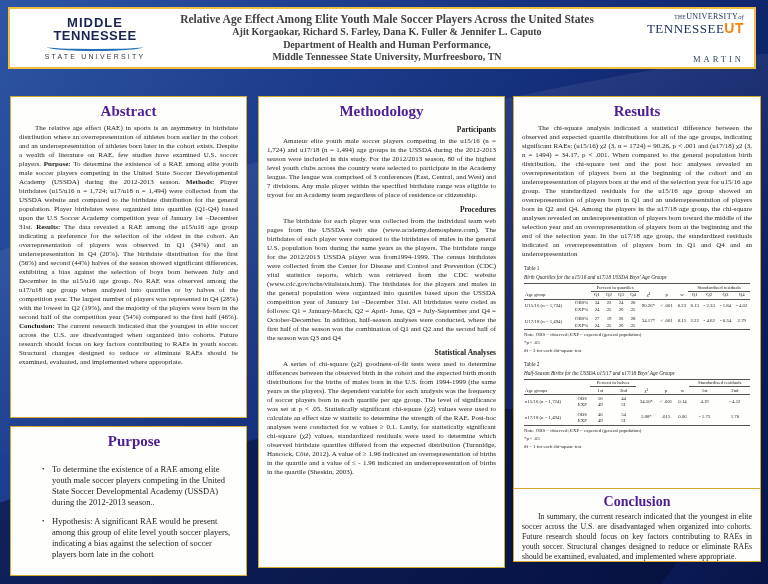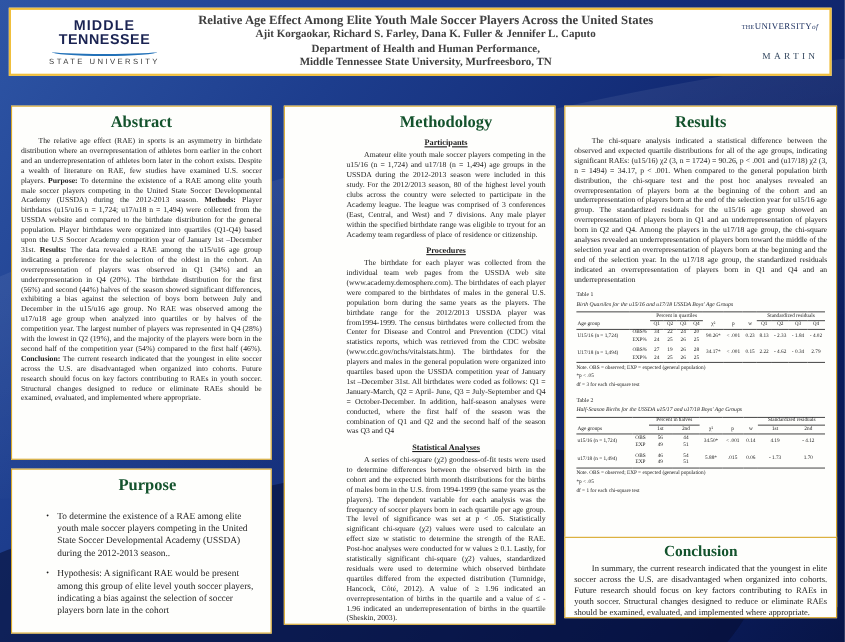--- a/index.html
+++ b/index.html
@@ -34,36 +34,36 @@
   .utm-l1{font-size:8px;letter-spacing:0.4px;}
   .utm-l1 .the{font-size:5.5px;}
   .utm-l1 .of{font-size:6.5px;font-style:italic;}
   .utm-l2{font-size:13px;letter-spacing:0.5px;}
   .utm-ut{color:#f5820b;font-weight:bold;font-size:14px;font-family:"Liberation Sans",sans-serif;}
   .utm-l3{font-size:8.5px;letter-spacing:3px;color:#33475f;margin-top:19px;}
 
   
   .panel{position:absolute;background:#fefefc;border:1.5px solid #d9a92c;box-sizing:border-box;
     color:#1b1b1b;overflow:hidden;}
-  .panel h2{margin:6px 0 4px 0;text-align:center;font-size:15px;font-weight:bold;color:#14532d;}
+  .panel h2{margin:6px 0 4px 0;text-align:center;font-size:15px;font-weight:bold;color:#4c1d95;}
   .panel .body{padding:0 8px;font-size:7px;line-height:9px;text-align:justify;}
   .panel .body p{margin:0 0 2px 0;text-indent:16px;}
   b.inb{font-weight:bold;}
 
   .p-abstract{left:10px;top:96px;width:237px;height:322px;}
   .p-purpose{left:10px;top:426px;width:237px;height:150px;padding-left:11px;}
-  .p-method{left:258px;top:96px;width:247px;height:472px;padding-left:48px;}
+  .p-method{left:258px;top:96px;width:247px;height:472px;}
   .p-results{left:513px;top:96px;width:248px;height:456px;}
   .p-conclusion{left:513px;top:488px;width:248px;height:74px;}
 
   .p-purpose ul{margin:14px 4px 0 10px;padding:0 6px 0 10px;list-style:none;}
   .p-purpose li{font-size:8.5px;line-height:11px;margin-bottom:8px;position:relative;padding-left:10px;text-align:left;}
   .p-purpose li::before{content:"•";position:absolute;left:0;top:0;font-size:7px;}
 
-  .sub-head{font-weight:bold;font-size:7.5px;margin:5px 0 3px 0;text-indent:0 !important;text-align:center;text-decoration:underline;}
+  .sub-head{font-weight:bold;font-size:7.5px;margin:5px 0 3px 0;text-indent:0 !important;text-align:right;}
 
   
   .tbl-wrap{padding:0 10px;margin-top:6px;}
   .tbl-caption{font-size:5.2px;margin-bottom:3px;}
   .tbl-title{font-size:5.2px;font-style:italic;margin-bottom:3px;}
   table.mini{width:100%;border-collapse:collapse;font-size:4.8px;line-height:1.2;color:#222;}
   table.mini th, table.mini td{font-weight:normal;text-align:center;padding:0.5px 1px;}
   table.mini th{font-weight:normal;}
   table.mini .lft{text-align:left;}
   .rt{border-top:0.7px solid #555;}
@@ -85,20 +85,21 @@
     <div class="mtsu-l3">STATE UNIVERSITY</div>
   </div>
   <div class="title-block">
     <div class="title-main">Relative Age Effect Among Elite Youth Male Soccer Players Across the United States</div>
     <div class="title-sub">Ajit Korgaokar, Richard S. Farley, Dana K. Fuller &amp; Jennifer L. Caputo</div>
     <div class="title-sub">Department of Health and Human Performance,</div>
     <div class="title-sub">Middle Tennessee State University, Murfreesboro, TN</div>
   </div>
   <div class="utm">
     <div class="utm-l1"><span class="the">THE</span><span>UNIVERSITY</span><span class="of">of</span></div>
+    <div class="utm-l2"><span>TENNESSEE</span><span class="utm-ut">UT</span></div>
     <div class="utm-l3">MARTIN</div>
   </div>
 </div>
 
 <div class="panel p-abstract">
   <h2>Abstract</h2>
   <div class="body">
     <p><span>The relative age effect (RAE) in sports is an asymmetry in birthdate distribution where an overrepresentation of athletes born earlier in the cohort and an underrepresentation of athletes born later in the cohort exists.  Despite a wealth of literature on RAE, few studies have examined U.S. soccer players. </span><b class="inb">Purpose:</b><span> To determine the existence of a RAE among elite youth male soccer players competing in the United State Soccer Developmental Academy (USSDA) during the 2012-2013 season.  </span><b class="inb">Methods:</b><span> Player birthdates (u15/u16 n = 1,724; u17/u18 n = 1,494) were collected from the USSDA website and compared to the birthdate distribution for the general population.  Player birthdates were organized into quartiles (Q1-Q4) based upon the U.S Soccer Academy competition year of January 1st –December 31st. </span><b class="inb">Results:</b><span> The data revealed a RAE among the u15/u16 age group indicating a preference for the selection of the oldest in the cohort. An overrepresentation of players was observed in Q1 (34%) and an underrepresentation in Q4 (20%). The birthdate distribution for the first (56%) and second (44%) halves of the season showed significant differences, exhibiting a bias against the selection of boys born between July and December in the u15/u16 age group. No RAE was observed among the u17/u18 age group when analyzed into quartiles or by halves of the competition year. The largest number of players was represented in Q4 (28%) with the lowest in Q2 (19%), and the majority of the players were born in the second half of the competition year (54%) compared to the first half (46%).  </span><b class="inb">Conclusion:</b><span> The current research indicated that the youngest in elite soccer across the U.S. are disadvantaged when organized into cohorts.  Future research should focus on key factors contributing to RAEs in youth soccer.  Structural changes designed to reduce or eliminate RAEs should be examined, evaluated, and implemented where appropriate.</span></p>
   </div>
 </div>

